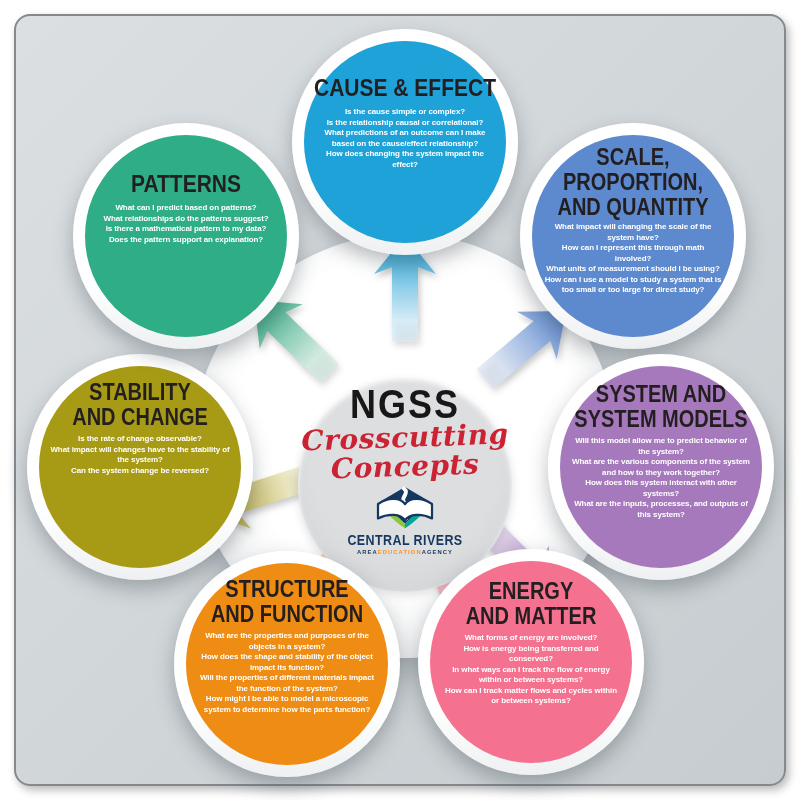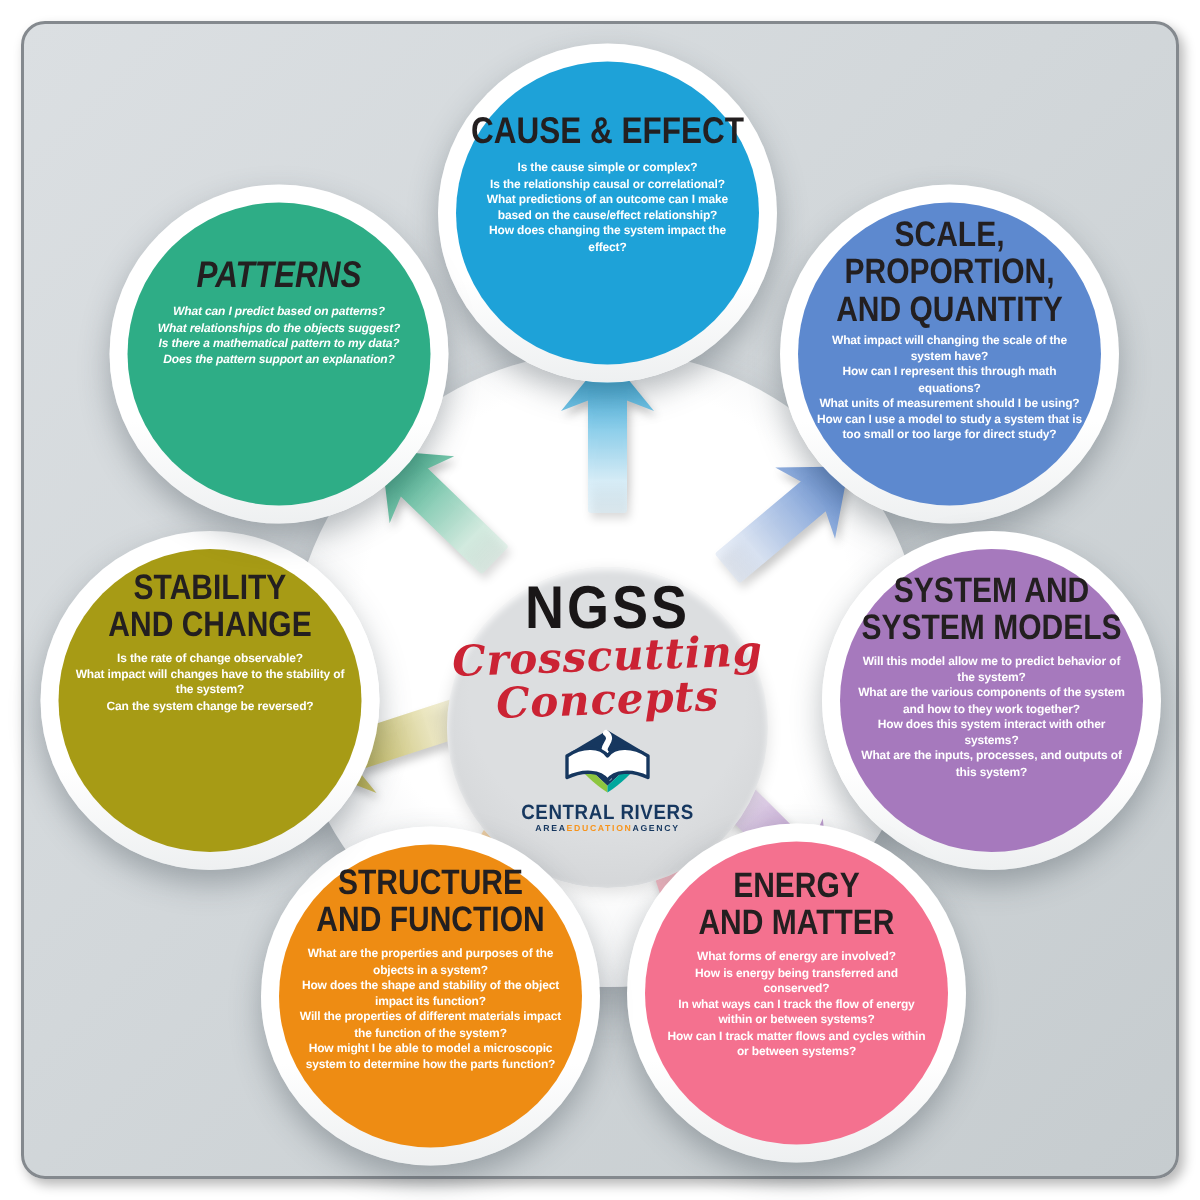--- a/index.html
+++ b/index.html
@@ -174,21 +174,21 @@
     </div>
     <div class="concept" style="left: 520px; top: 123px;">
       <div class="inner" style="background: rgb(93, 137, 207); padding-top: 16px;">
         <div class="ctitle" style="font-size: 20px;">
           <div>SCALE,</div>
           <div>PROPORTION,</div>
           <div>AND QUANTITY</div>
         </div>
         <div class="cbody">
           <div class="q">What impact will changing the scale of the system have?</div>
-          <div class="q">How can I represent this through math equations?</div>
+          <div class="q">How can I represent this through math involved?</div>
           <div class="q">What units of measurement should I be using?</div>
           <div class="q">How can I use a model to study a system that is too small or too large for direct study?</div>
         </div>
       </div>
     </div>
     <div class="concept" style="left: 548px; top: 354px;">
       <div class="inner" style="background: rgb(166, 121, 189); padding-top: 20px;">
         <div class="ctitle" style="font-size: 20px;">
           <div>SYSTEM AND</div>
           <div>SYSTEM MODELS</div>
@@ -235,26 +235,26 @@
           <div>STABILITY</div>
           <div>AND CHANGE</div>
         </div>
         <div class="cbody">
           <div class="q">Is the rate of change observable?</div>
           <div class="q">What impact will changes have to the stability of the system?</div>
           <div class="q">Can the system change be reversed?</div>
         </div>
       </div>
     </div>
-    <div class="concept" style="left: 73px; top: 123px; font-style: italic;">
+    <div class="concept" style="left: 73px; top: 123px;">
       <div class="inner" style="background: rgb(46, 173, 134); padding-top: 38px;">
         <div class="ctitle" style="font-size: 21px;">
           <div>PATTERNS</div>
         </div>
         <div class="cbody">
           <div class="q">What can I predict based on patterns?</div>
-          <div class="q">What relationships do the objects suggest?</div>
+          <div class="q">What relationships do the patterns suggest?</div>
           <div class="q">Is there a mathematical pattern to my data?</div>
           <div class="q">Does the pattern support an explanation?</div>
         </div>
       </div>
     </div>
   </div>
 
 </body></html>

